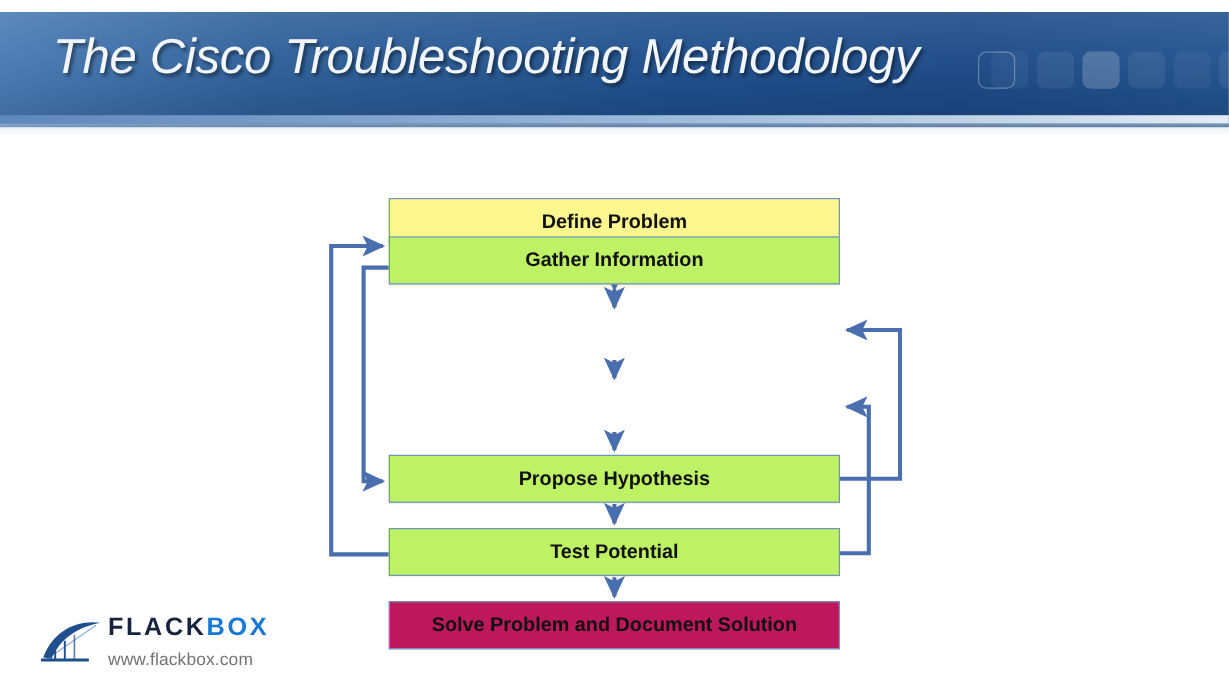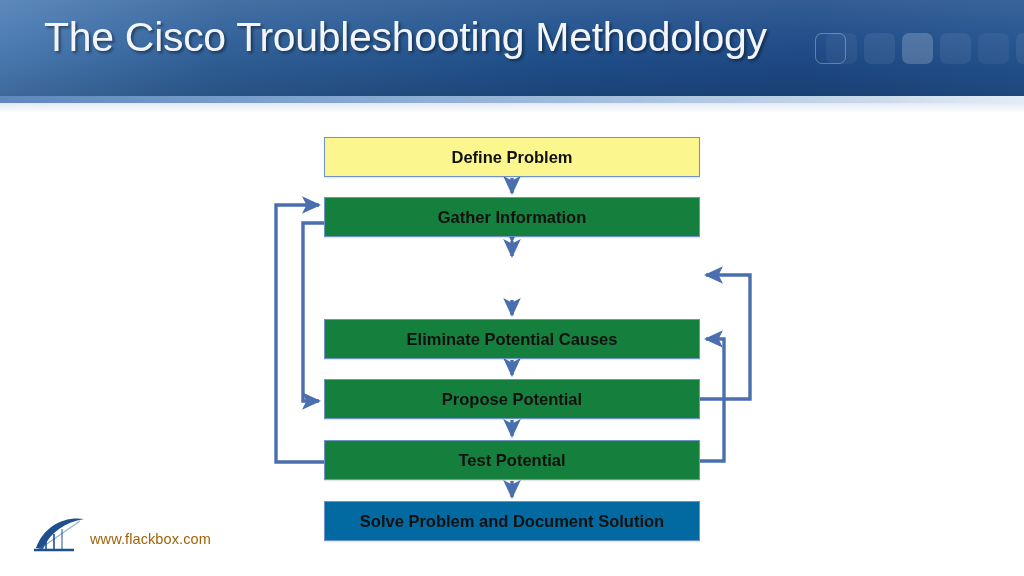--- a/index.html
+++ b/index.html
@@ -9,25 +9,26 @@
     height: 576px;
     background: #ffffff;
     font-family: "Liberation Sans", sans-serif;
     overflow: hidden;
     position: relative;
   }
 
   
   .header {
     position: absolute;
-    left: 0; top: 0;
+    left: 0; top: 10px;
     width: 1024px;
     height: 96px;
     background: linear-gradient(100deg, #4b7cb5 0%, #2f6099 22%, #1f4f8c 55%, #1d4a87 78%, #23538f 100%);
     overflow: hidden;
+    font-style: italic;
   }
   .header-sheen {
     position: absolute;
     left: 0; top: 0;
     width: 1024px; height: 96px;
     background: linear-gradient(180deg, rgba(255,255,255,0.10) 0%, rgba(255,255,255,0.03) 38%, rgba(0,0,0,0.05) 70%, rgba(0,0,0,0.14) 100%);
   }
   .header-squares {
     position: absolute;
     left: 826px; top: 33px;
@@ -81,26 +82,26 @@
     left: 324px;
     width: 376px;
     height: 40px;
     border: 1.6px solid #6f93c4;
     display: flex;
     align-items: center;
     justify-content: center;
     font-size: 16.5px;
     font-weight: bold;
     color: #111111;
-    background: #15803d;
+    background: #bef264;
     z-index: 3;
     box-shadow: 0 1px 1px rgba(0,0,0,0.10);
   }
-  .node.start { background: #fbf78e; border-color: #6f93c4; }
-  .node.end   { background: #0369a1; border-color: #6f93c4; }
+  .node.start { background: #fbf78e; border-color: #6f93c4; margin-top: 28px; }
+  .node.end   { background: #be185d; border-color: #6f93c4; }
 
   .svg-layer {
     position: absolute;
     left: 0; top: 0;
     width: 1024px; height: 576px;
     z-index: 1;
   }
 
   
   .logo { position: absolute; left: 34px; top: 510px; width: 210px; height: 58px; }
@@ -110,24 +111,24 @@
     font-size: 21px;
     font-weight: bold;
     letter-spacing: 2.2px;
     line-height: 22px;
     white-space: nowrap;
   }
   .logo-flack { color: #16243f; }
   .logo-box   { color: #1878d6; }
   .logo-url {
     font-size: 14.5px;
-    color: #a16207;
+    color: #737373;
     letter-spacing: 0.1px;
     line-height: 18px;
-    margin-top: 18px;
+    margin-top: 7px;
     white-space: nowrap;
   }
 </style>
 </head>
 <body>
 
 <div class="header">
   <div class="header-sheen"></div>
   <div class="header-squares">
     <div class="hsq dim"></div>
@@ -178,39 +179,39 @@
       <path d="M700,461 L724,461 L724,339 L706,339" marker-end="url(#ah)"></path>
     </g>
   </svg>
 
   <div class="node start" style="top:137px">
     <span>Define Problem</span>
   </div>
   <div class="node" style="top:197px">
     <span>Gather Information</span>
   </div>
-  <div class="node" style="top:319px">
-    <span>Eliminate Potential Causes</span>
-  </div>
   <div class="node" style="top:379px">
-    <span>Propose Potential</span>
+    <span>Propose Hypothesis</span>
   </div>
   <div class="node" style="top:440px">
     <span>Test Potential</span>
   </div>
   <div class="node end" style="top:501px">
     <span>Solve Problem and Document Solution</span>
   </div>
 </div>
 
 <div class="logo">
   <svg class="logo-mark" viewBox="0 0 52 42">
     <path d="M2,36 C10,14 30,4 50,7 C32,10 16,20 9,37 Z" fill="#1f4f8c"></path>
     <path d="M4,38 L46,9" stroke="#2b6cb8" stroke-width="1.1" fill="none" opacity="0.55"></path>
     <path d="M12,38 L12,28" stroke="#1f4f8c" stroke-width="1.6"></path>
     <path d="M20,38 L20,22" stroke="#1f4f8c" stroke-width="1.6"></path>
     <path d="M28,38 L28,17" stroke="#1f4f8c" stroke-width="1.4" opacity="0.7"></path>
     <path d="M0,38 L40,38" stroke="#1f4f8c" stroke-width="2.4"></path>
   </svg>
   <div class="logo-text">
+    <div class="logo-word">
+      <span class="logo-flack">FLACK</span><span class="logo-box">BOX</span>
+    </div>
     <div class="logo-url">www.flackbox.com</div>
   </div>
 </div>
 
 </body></html>

